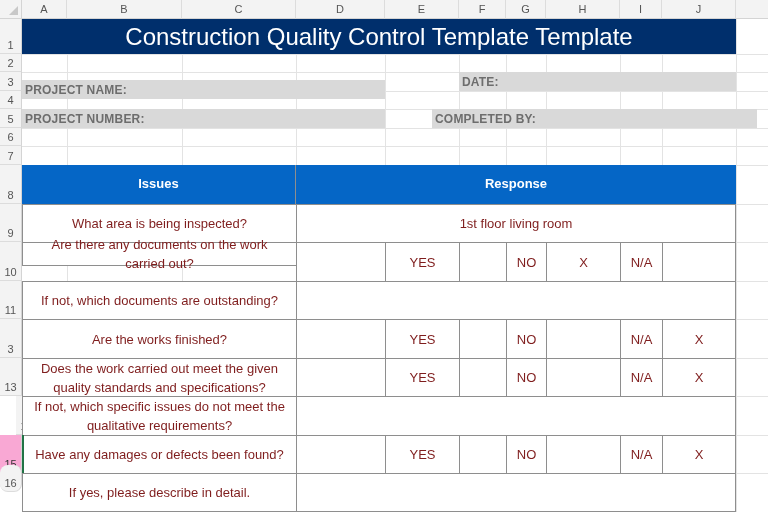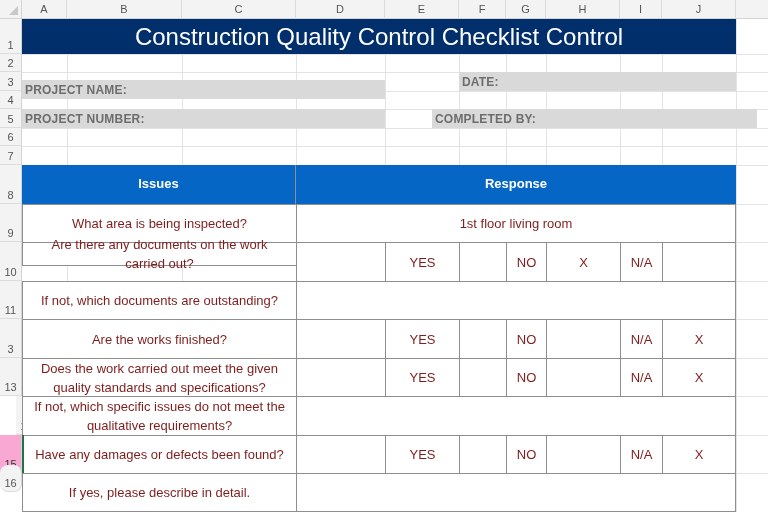--- a/index.html
+++ b/index.html
@@ -70,21 +70,21 @@
 <div class="abs grid-h" style="top:165px;"></div>
 <div class="abs grid-h" style="top:204px;"></div>
 <div class="abs grid-h" style="top:242px;"></div>
 <div class="abs grid-h" style="top:281px;"></div>
 <div class="abs grid-h" style="top:319px;"></div>
 <div class="abs grid-h" style="top:358px;"></div>
 <div class="abs grid-h" style="top:396px;"></div>
 <div class="abs grid-h" style="top:435px;"></div>
 <div class="abs grid-h" style="top:473px;"></div>
 
-<div class="abs title">Construction Quality Control Checklist Control</div>
+<div class="abs title">Construction Quality Control Template Template</div>
 
 <div class="abs gray" style="left:22px;top:80px;width:363px;height:19px;">PROJECT NAME:</div>
 <div class="abs gray" style="left:22px;top:109px;width:363px;height:19px;">PROJECT NUMBER:</div>
 <div class="abs gray" style="left:459px;top:72px;width:277px;height:19px;">DATE:</div>
 <div class="abs gray" style="left:432px;top:109px;width:325px;height:19px;text-align:right;">COMPLETED BY:</div>
 
 <div class="abs bluehdr" style="left:22px;top:165px;width:274px;height:39px;border-right:1px solid #8e8e8e;">Issues</div>
 <div class="abs bluehdr" style="left:296px;top:165px;width:440px;height:39px;">Response</div>
 
 <div class="abs cell" style="left:22px;top:204px;width:275px;height:39px;">What area is being inspected?</div>

